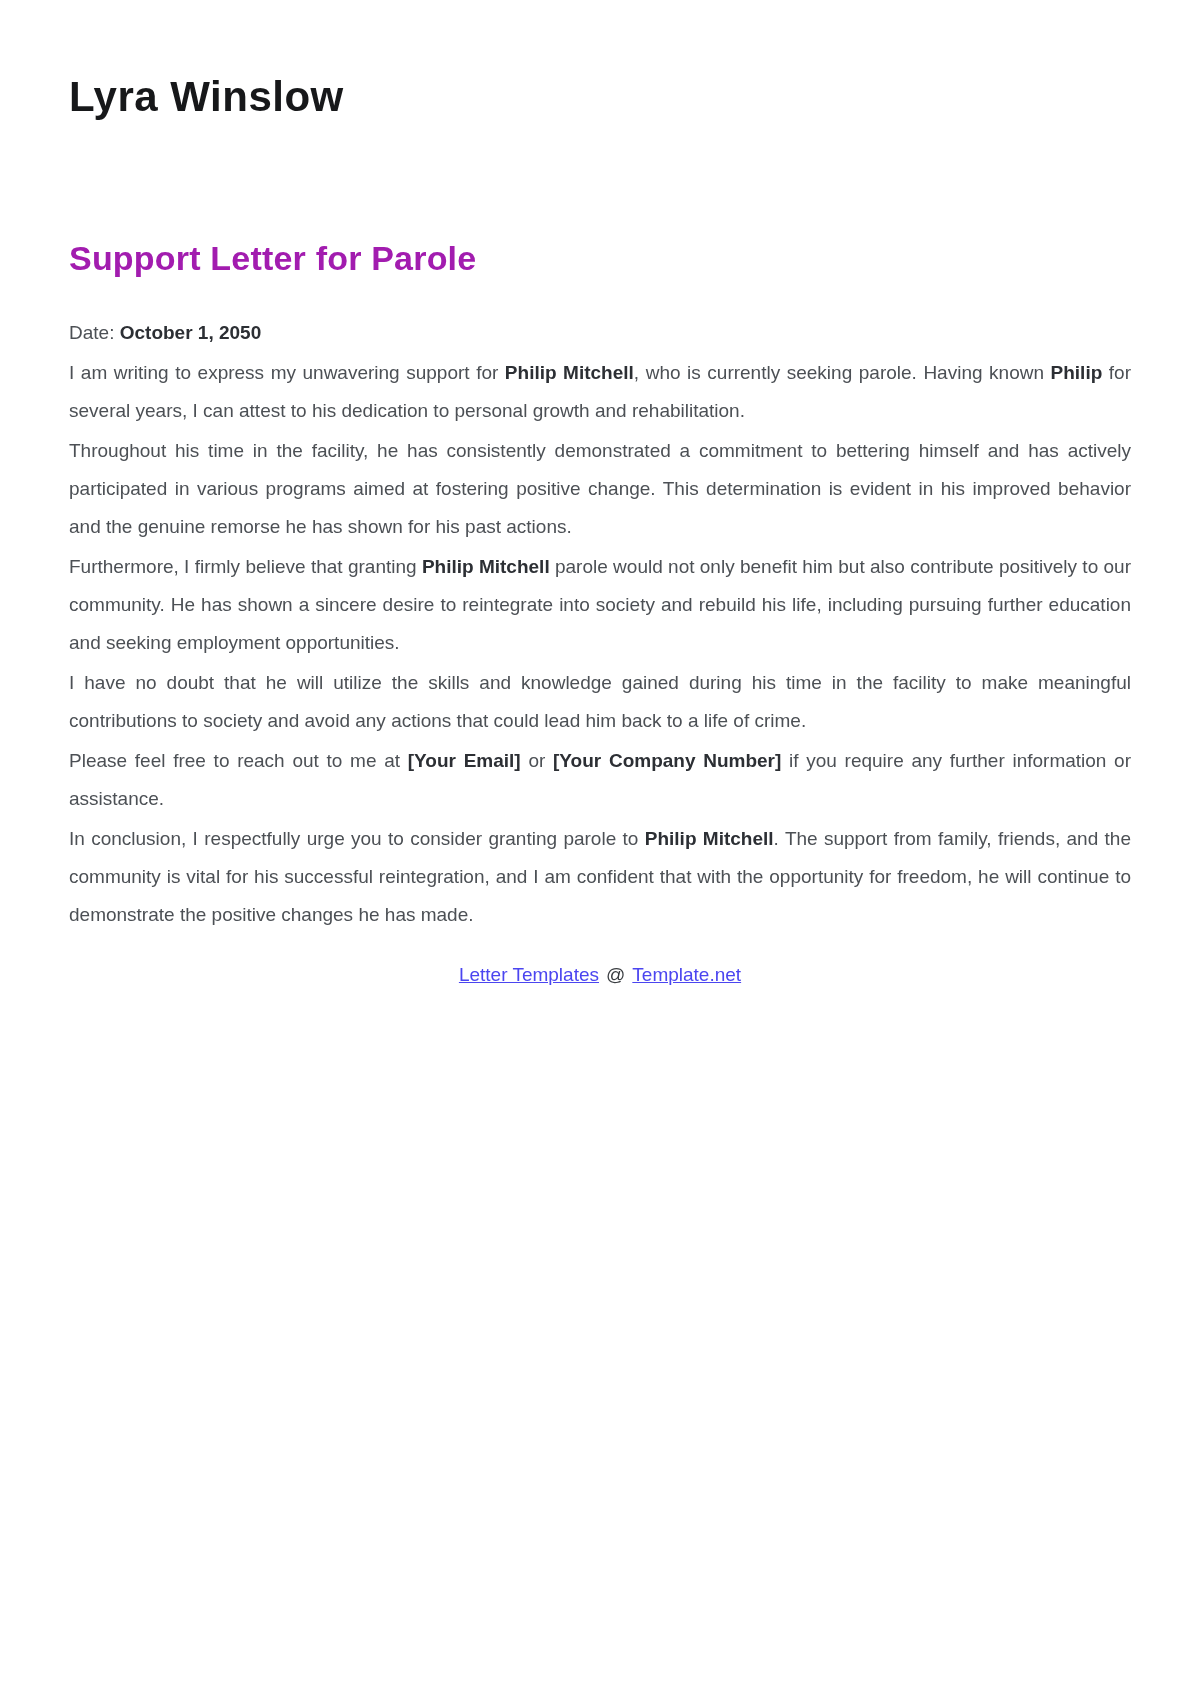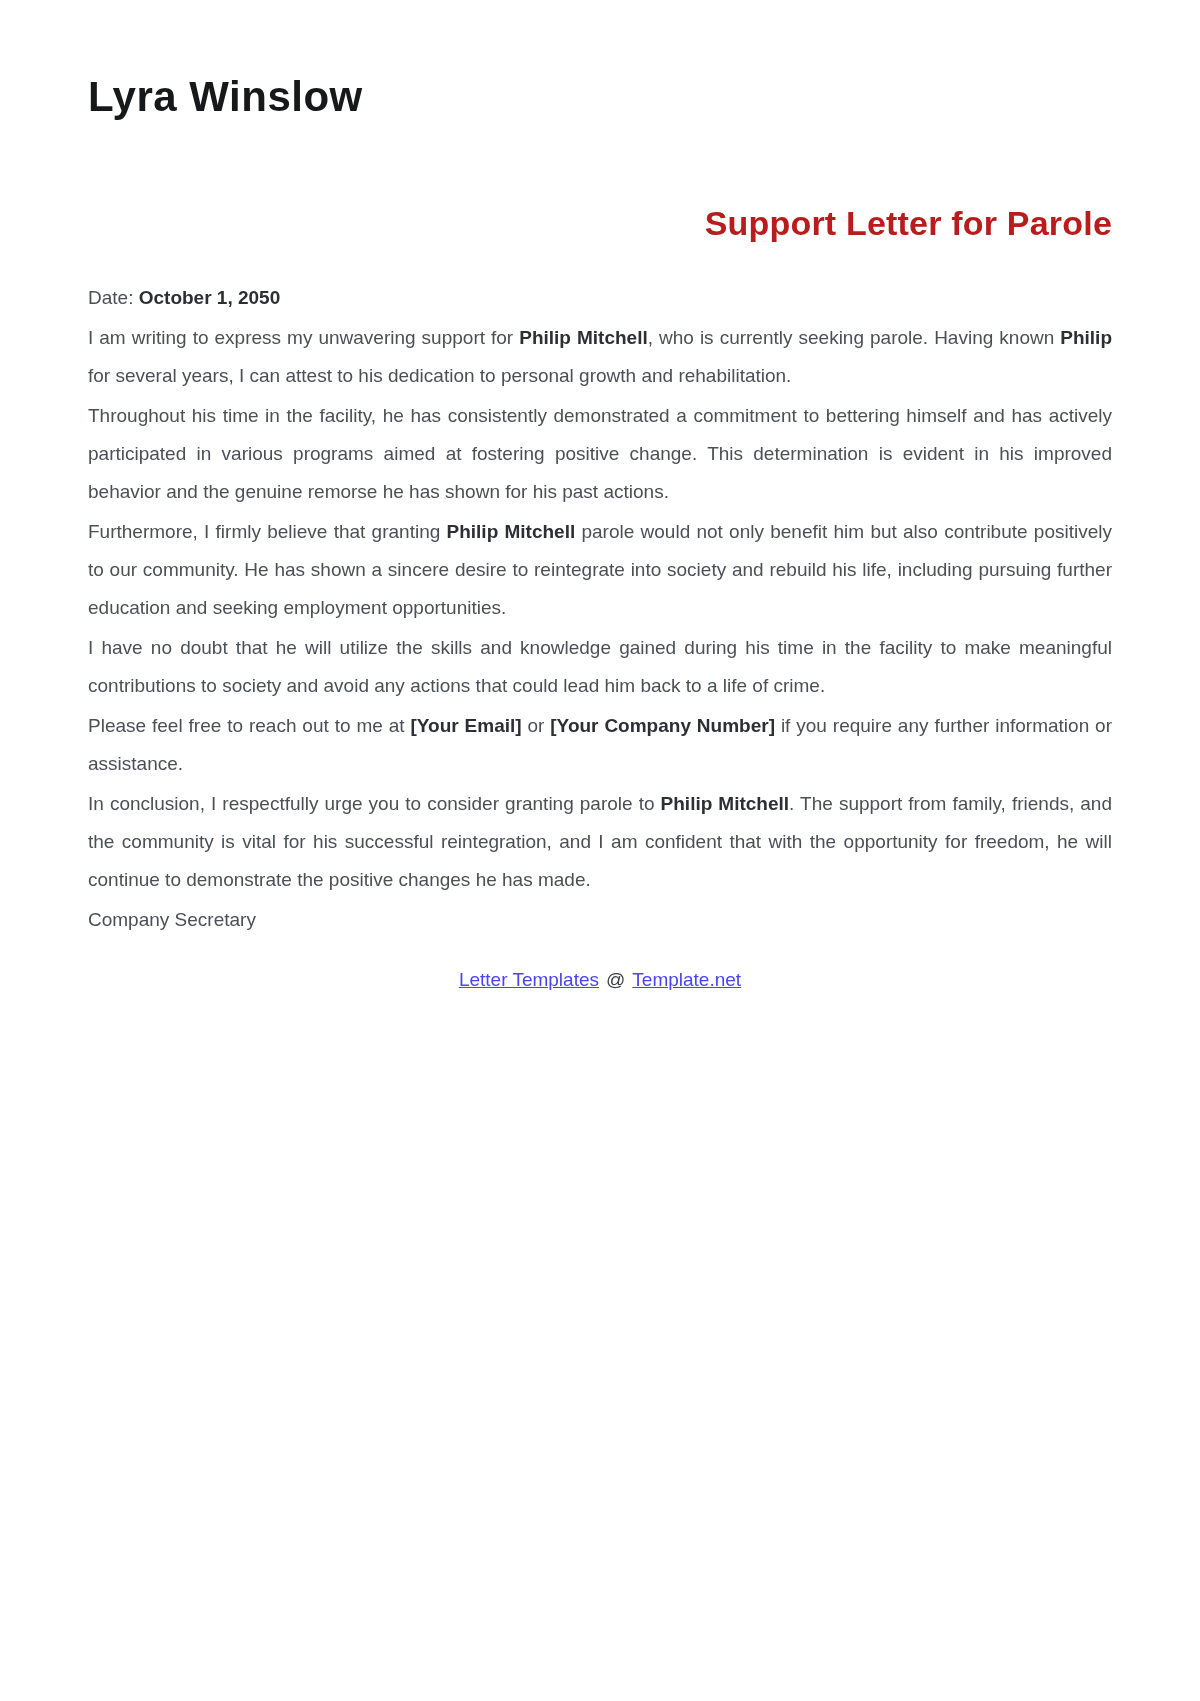--- a/index.html
+++ b/index.html
@@ -1,38 +1,38 @@
 <!DOCTYPE html>
 <html><head>
 <meta charset="utf-8">
 <style>
   html,body{margin:0;padding:0}
   body{
     width:1200px;height:1701px;background:#ffffff;
     font-family:"Liberation Sans",sans-serif;
     overflow:hidden;position:relative;
   }
-  .page{padding:74px 88px 0;box-sizing:border-box}
+  .page{padding:74px 69px 0;box-sizing:border-box}
 
   
   .sender-name{
     margin:0;font-size:42px;font-weight:600;color:#17181a;
     letter-spacing:.5px;line-height:1.1;
   }
   .sub-row{
     display:flex;justify-content:space-between;align-items:baseline;
     margin-top:42px;
   }
   .sender-role{font-size:28px;color:#1d1f23;line-height:1.1}
   .sender-email{font-size:18px;color:#3e4145}
 
   
   .letter-title{
-    margin:83px 0 35px;text-align:right;
-    font-size:34px;font-weight:700;color:#b91c1c;line-height:1.2;
+    margin:118px 0 35px;text-align:left;
+    font-size:34px;font-weight:700;color:#a21caf;line-height:1.2;
     letter-spacing:.2px;
   }
 
   
   .letter-body p{
     margin:0 0 2px;font-size:19px;line-height:38px;
     color:#4c5055;text-align:justify;
   }
   .letter-body .b{font-weight:700;color:#2c2f34}
   p.sig-name{margin-top:60px;font-weight:700;color:#2c2f34}
@@ -60,20 +60,19 @@
     <p><span>Date: </span><span class="b">October 1, 2050</span></p>
 
     <p><span>I am writing to express my unwavering support for </span><span class="b">Philip Mitchell</span><span>, who is currently seeking parole. Having known </span><span class="b">Philip</span><span> for several years, I can attest to his dedication to personal growth and rehabilitation.</span></p>
     <p><span>Throughout his time in the facility, he has consistently demonstrated a commitment to bettering himself and has actively participated in various programs aimed at fostering positive change. This determination is evident in his improved behavior and the genuine remorse he has shown for his past actions.</span></p>
     <p><span>Furthermore, I firmly believe that granting </span><span class="b">Philip Mitchell</span><span> parole would not only benefit him but also contribute positively to our community. He has shown a sincere desire to reintegrate into society and rebuild his life, including pursuing further education and seeking employment opportunities.</span></p>
     <p><span>I have no doubt that he will utilize the skills and knowledge gained during his time in the facility to make meaningful contributions to society and avoid any actions that could lead him back to a life of crime.</span></p>
     <p><span>Please feel free to reach out to me at </span><span class="b">[Your Email]</span><span> or </span><span class="b">[Your Company Number]</span><span> if you require any further information or assistance.</span></p>
     <p><span>In conclusion, I respectfully urge you to consider granting parole to </span><span class="b">Philip Mitchell</span><span>. The support from family, friends, and the community is vital for his successful reintegration, and I am confident that with the opportunity for freedom, he will continue to demonstrate the positive changes he has made.</span></p>
 
 
-    <p class="sig-role">Company Secretary</p>
   </main>
 
   <footer class="footer">
     <a>Letter Templates</a><span class="sep">@</span><a>Template.net</a>
   </footer>
 
 </div>
 
 </body></html>

